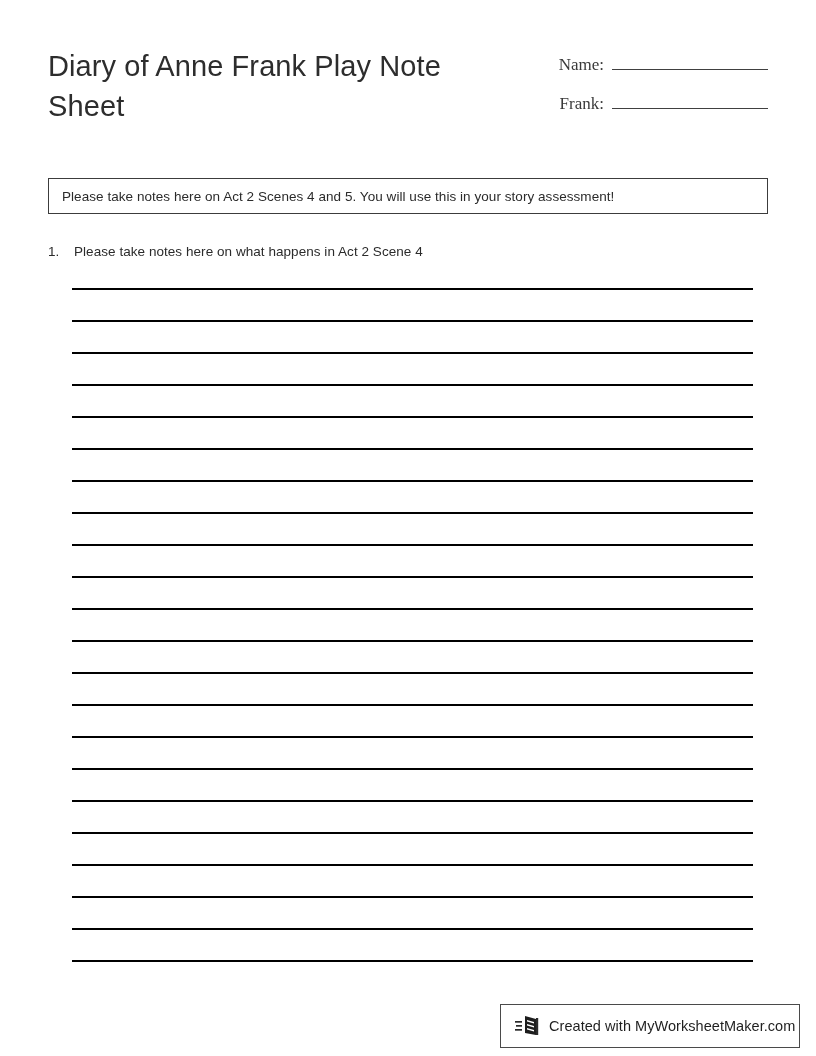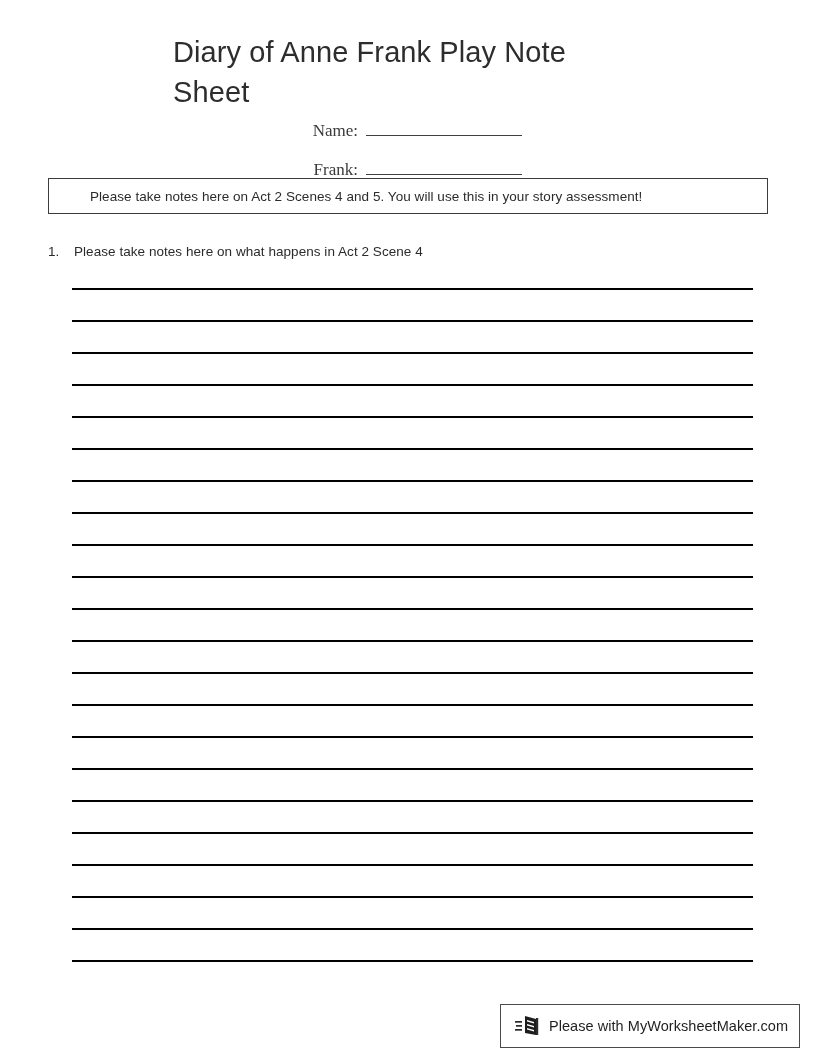--- a/index.html
+++ b/index.html
@@ -20,26 +20,25 @@
     position: absolute;
     inset: 0;
     width: 816px;
     height: 1056px;
   }
 
   
   .header {
     position: absolute;
     left: 48px;
-    top: 32px;
+    top: 46px;
     right: 48px;
     display: flex;
-    align-items: center;
+    align-items: flex-start;
     justify-content: space-between;
-    flex-direction: column;
   }
 
   .title {
     font-size: 29px;
     font-weight: 300;
     line-height: 40px;
     letter-spacing: 0.1px;
     color: #2d2d2d;
     margin: 0;
     max-width: 470px;
@@ -76,21 +75,20 @@
     position: absolute;
     left: 48px;
     top: 178px;
     width: 720px;
     height: 36px;
     box-sizing: border-box;
     border: 1.4px solid #3c3c3c;
     background: #ffffff;
     display: flex;
     align-items: center;
-    padding-left: 28px;
   }
   .instruction-text {
     font-size: 13.5px;
     color: #2b2b2b;
     padding-left: 13px;
     letter-spacing: 0.05px;
   }
 
   
   .question {
@@ -217,16 +215,16 @@
         <rect x="0" y="7" width="7" height="1.7"></rect>
         <rect x="1" y="11" width="6" height="1.7"></rect>
         <rect x="0" y="15" width="7" height="1.7"></rect>
       </g>
       <path d="M10 2 L21 5 L21 21 L10 19 Z" fill="#1d1d1d"></path>
       <path d="M12 6 L19 8 L19 9.6 L12 7.6 Z" fill="#ffffff"></path>
       <path d="M12 10 L19 12 L19 13.6 L12 11.6 Z" fill="#ffffff"></path>
       <path d="M12 14 L19 16 L19 17.6 L12 15.6 Z" fill="#ffffff"></path>
       <rect x="21" y="4" width="2.2" height="17" fill="#2a2a2a"></rect>
     </svg>
-    <span class="badge-text">Please with MyWorksheetMaker.com</span>
+    <span class="badge-text">Created with MyWorksheetMaker.com</span>
   </div>
 
 </div>
 
 </body></html>

